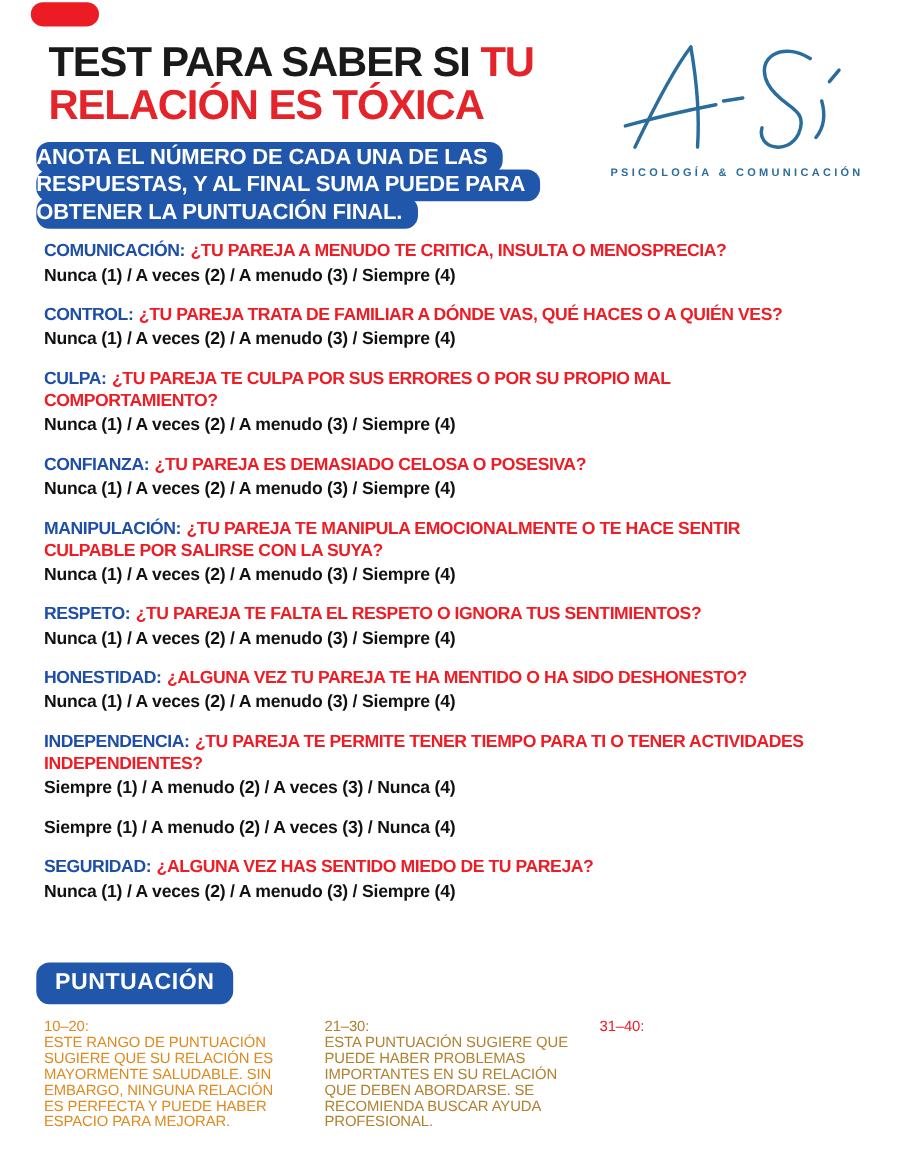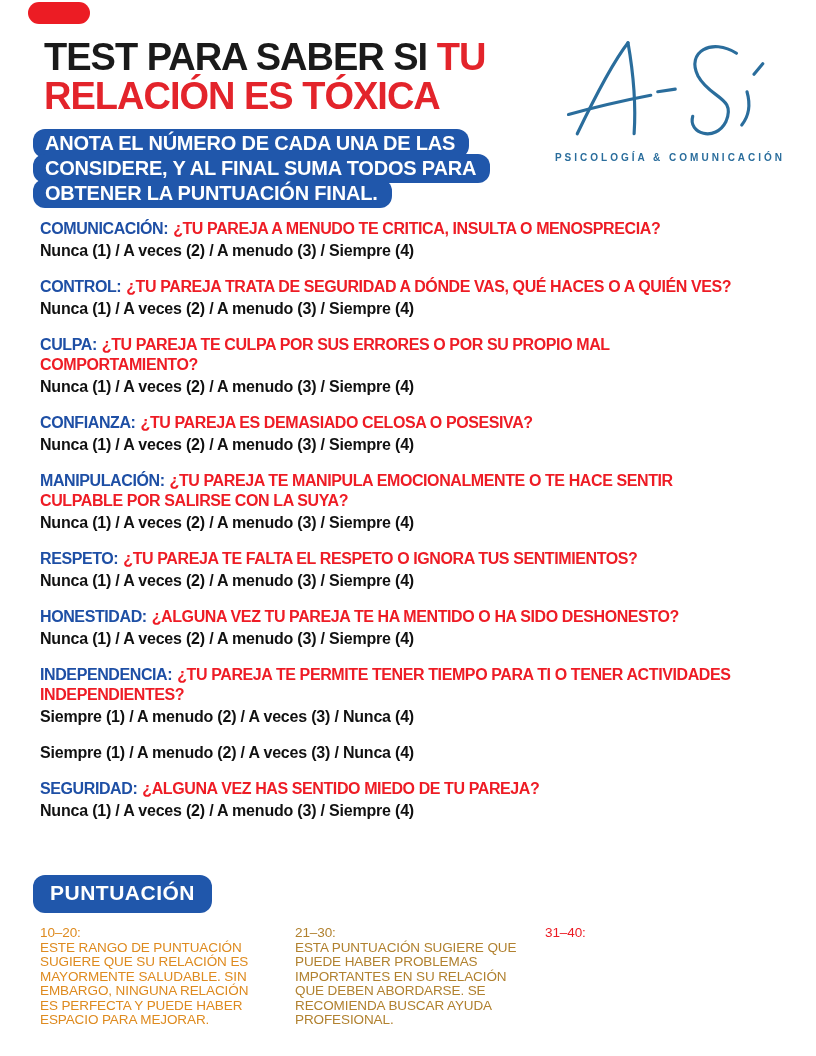--- a/index.html
+++ b/index.html
@@ -33,21 +33,21 @@
     margin-top:6px;
     font-size:10px;font-weight:bold;letter-spacing:3px;
     color:#2a6d9c;white-space:nowrap;
   }
   
   .banner{position:absolute;left:33px;top:129px;}
   .banner-line{
     width:fit-content;
     background:#2057ab;color:#ffffff;
     font-size:20px;font-weight:bold;letter-spacing:-0.2px;
-    line-height:22px;padding:3px 14px 4px 12px;
+    line-height:22px;padding:3px 14px 4px 0;
     border-radius:12px;
   }
   .banner-line + .banner-line{margin-top:-4px;}
   
   .questions{position:absolute;left:40px;top:219px;width:760px;}
   .question-block{margin-bottom:16px;}
   .qline{
     margin:0;font-size:16px;font-weight:bold;
     line-height:20px;letter-spacing:-0.4px;
     white-space:pre-line;
@@ -94,33 +94,33 @@
     <path d="M106,64 L126,61"></path>
     <path d="M196,20 C168,2 138,18 152,46 C166,72 196,70 184,98 C172,122 140,112 146,92"></path>
     <path d="M208,64 C212,78 210,92 202,102"></path>
     <path d="M216,44 L226,32"></path>
   </svg>
   <div class="logo-tagline" style="color: rgb(42, 109, 156);">PSICOLOGÍA &amp; COMUNICACIÓN</div>
 </div>
 
 <div class="banner">
   <div class="banner-line" style="background: rgb(32, 87, 171);">ANOTA EL NÚMERO DE CADA UNA DE LAS</div>
-  <div class="banner-line" style="background: rgb(32, 87, 171);">CONSIDERE, Y AL FINAL SUMA TODOS PARA</div>
+  <div class="banner-line" style="background: rgb(32, 87, 171);">RESPUESTAS, Y AL FINAL SUMA PUEDE PARA</div>
   <div class="banner-line" style="background: rgb(32, 87, 171);">OBTENER LA PUNTUACIÓN FINAL.</div>
 </div>
 
 <div class="questions">
 
   <div class="question-block">
     <p class="qline"><span class="category">COMUNICACIÓN:</span><span class="question">¿TU PAREJA A MENUDO TE CRITICA, INSULTA O MENOSPRECIA?</span></p>
     <p class="answers">Nunca (1) / A veces (2) / A menudo (3) / Siempre (4)</p>
   </div>
 
   <div class="question-block">
-    <p class="qline"><span class="category">CONTROL:</span><span class="question">¿TU PAREJA TRATA DE SEGURIDAD A DÓNDE VAS, QUÉ HACES O A QUIÉN VES?</span></p>
+    <p class="qline"><span class="category">CONTROL:</span><span class="question">¿TU PAREJA TRATA DE FAMILIAR A DÓNDE VAS, QUÉ HACES O A QUIÉN VES?</span></p>
     <p class="answers">Nunca (1) / A veces (2) / A menudo (3) / Siempre (4)</p>
   </div>
 
   <div class="question-block">
     <p class="qline"><span class="category">CULPA:</span><span class="question">¿TU PAREJA TE CULPA POR SUS ERRORES O POR SU PROPIO MAL
 COMPORTAMIENTO?</span></p>
     <p class="answers">Nunca (1) / A veces (2) / A menudo (3) / Siempre (4)</p>
   </div>
 
   <div class="question-block">

